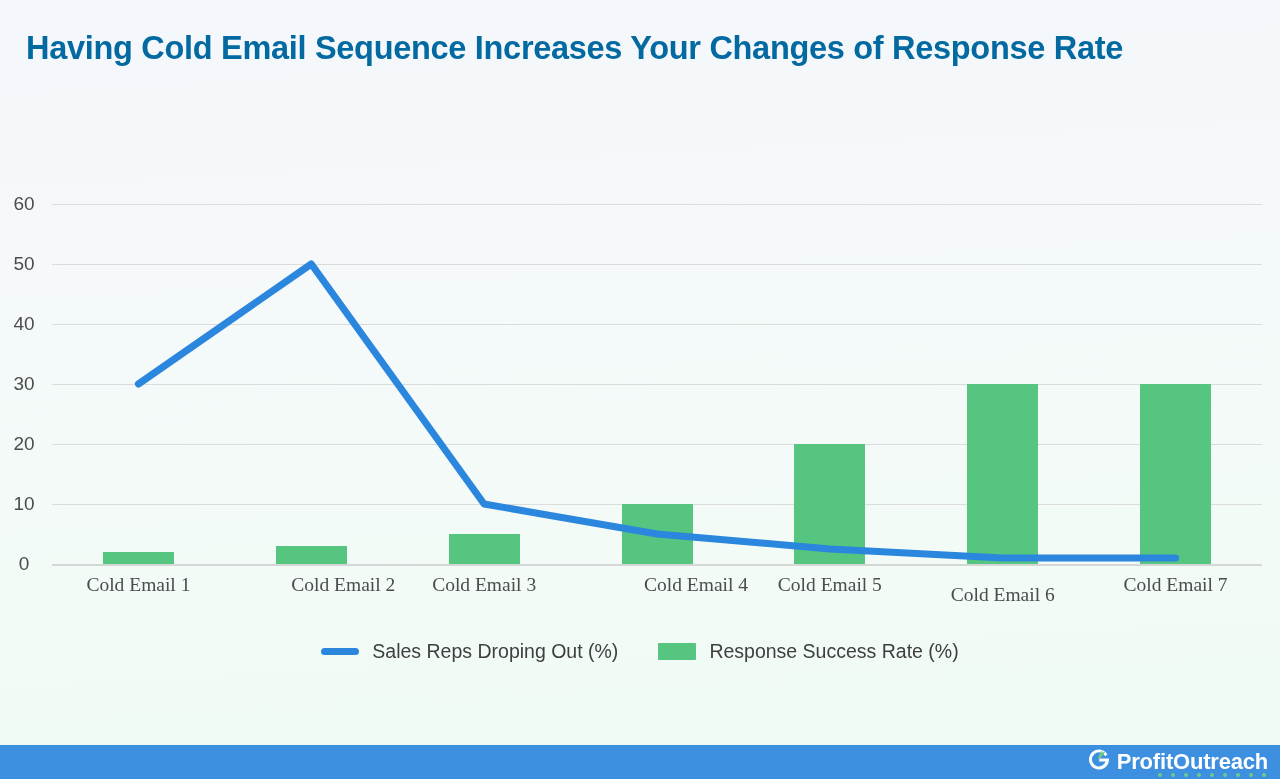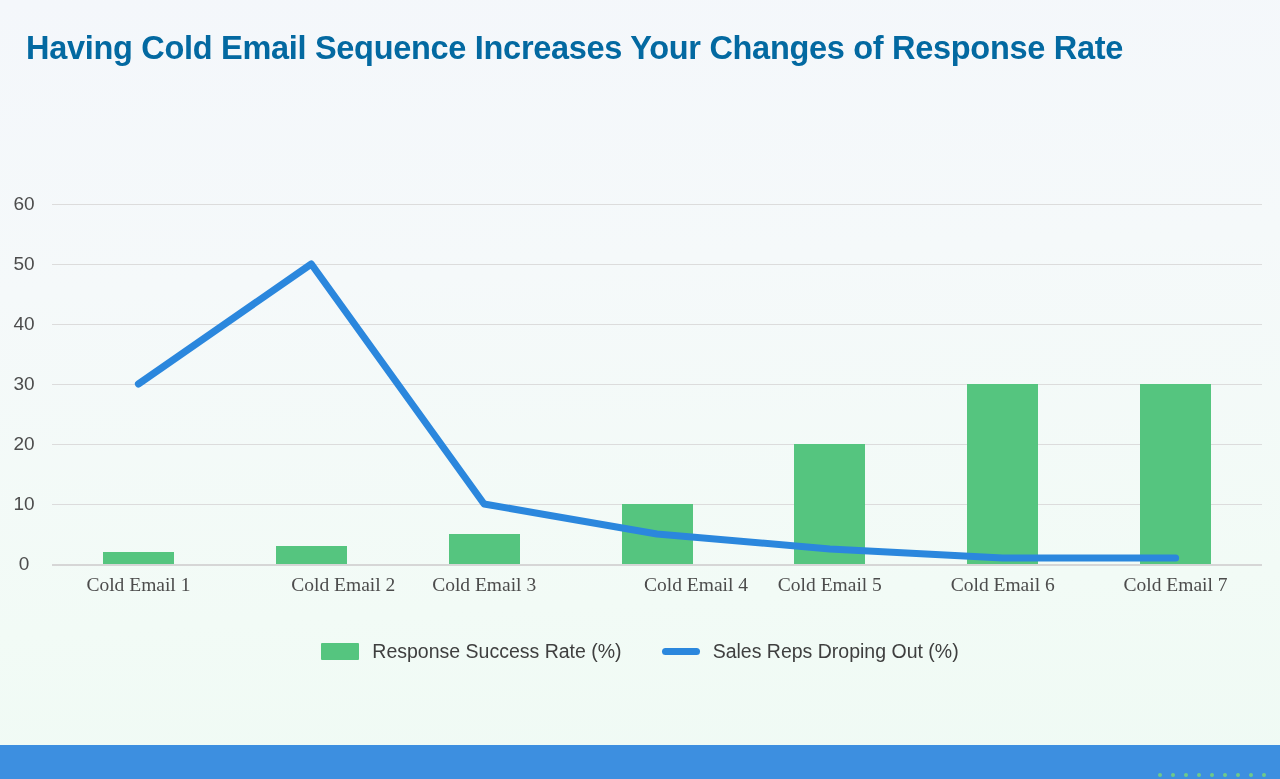--- a/index.html
+++ b/index.html
@@ -219,41 +219,51 @@
   <svg id="line-svg" viewBox="0 0 1280 779">
     <polyline id="line-path" fill="none" stroke="#2b87dd" stroke-width="7" stroke-linejoin="round" stroke-linecap="round" points="138.4,384.0 311.3,264.0 484.1,504.0 657.0,534.0 829.9,549.0 1002.7,558.0 1175.6,558.0"></polyline>
   </svg>
 
   <div id="xtick-layer">
       <div class="x-label" style="left: 138.429px;">Cold Email 1</div>
       <div class="x-label" style="left: 311.286px; margin-left: 32px;">Cold Email 2</div>
       <div class="x-label" style="left: 484.143px;">Cold Email 3</div>
       <div class="x-label" style="left: 696px; text-align: center;">Cold Email 4</div>
       <div class="x-label" style="left: 829.857px; text-align: right;">Cold Email 5</div>
-      <div class="x-label" style="left: 1002.71px;">Cold Email 6</div>
+      <div class="x-label" style="left: 1002.71px; margin-top: 10px;">Cold Email 6</div>
       <div class="x-label" style="left: 1175.57px;">Cold Email 7</div>
     </div>
 </div>
 
 <div id="legend">
+  <div class="legend-item">
+    <span class="legend-swatch-line" style="background: rgb(43, 135, 221);"></span>
+    <span class="legend-label">Sales Reps Droping Out (%)</span>
+  </div>
   <div class="legend-item">
     <span class="legend-swatch-bar" style="background: rgb(85, 197, 127);"></span>
     <span class="legend-label">Response Success Rate (%)</span>
   </div>
-  <div class="legend-item">
-    <span class="legend-swatch-line" style="background: rgb(43, 135, 221);"></span>
-    <span class="legend-label">Sales Reps Droping Out (%)</span>
+</div>
+
+<div id="brand-banner" style="background: rgb(61, 143, 224);">
+  <div id="brand-logo">
+    <span>
+      <svg width="26" height="26" viewBox="0 0 26 26">
+        <path d="M21.5 7.2 A10 10 0 1 0 23 13 L23 11.6 L13.2 11.6 L13.2 14.6 L19.6 14.6 A7 7 0 1 1 19.2 9.2 Z" fill="#ffffff"></path>
+        <path d="M16.2 3.2 C16.6 6.4 15.8 9.4 13.4 11.6 C12.6 9.2 13.4 5.6 16.2 3.2 Z" fill="#6fc98a"></path>
+        <path d="M19.2 4.6 C17.4 8.6 15.0 11.0 11.6 12.4 C12.4 8.6 15.2 5.6 19.2 4.6 Z" fill="#6fc98a"></path>
+      </svg>
+    </span>
+    <span id="brand-name">ProfitOutreach</span>
   </div>
+  <div id="brand-dots">
+      <span class="brand-dot"></span>
+      <span class="brand-dot"></span>
+      <span class="brand-dot"></span>
+      <span class="brand-dot"></span>
+      <span class="brand-dot"></span>
+      <span class="brand-dot"></span>
+      <span class="brand-dot"></span>
+      <span class="brand-dot"></span>
+      <span class="brand-dot"></span>
+    </div>
 </div>
 
-<div id="brand-banner" style="background: rgb(61, 143, 224);">
-  <div id="brand-dots">
-      <span class="brand-dot"></span>
-      <span class="brand-dot"></span>
-      <span class="brand-dot"></span>
-      <span class="brand-dot"></span>
-      <span class="brand-dot"></span>
-      <span class="brand-dot"></span>
-      <span class="brand-dot"></span>
-      <span class="brand-dot"></span>
-      <span class="brand-dot"></span>
-    </div>
-</div>
-
 </body></html>

